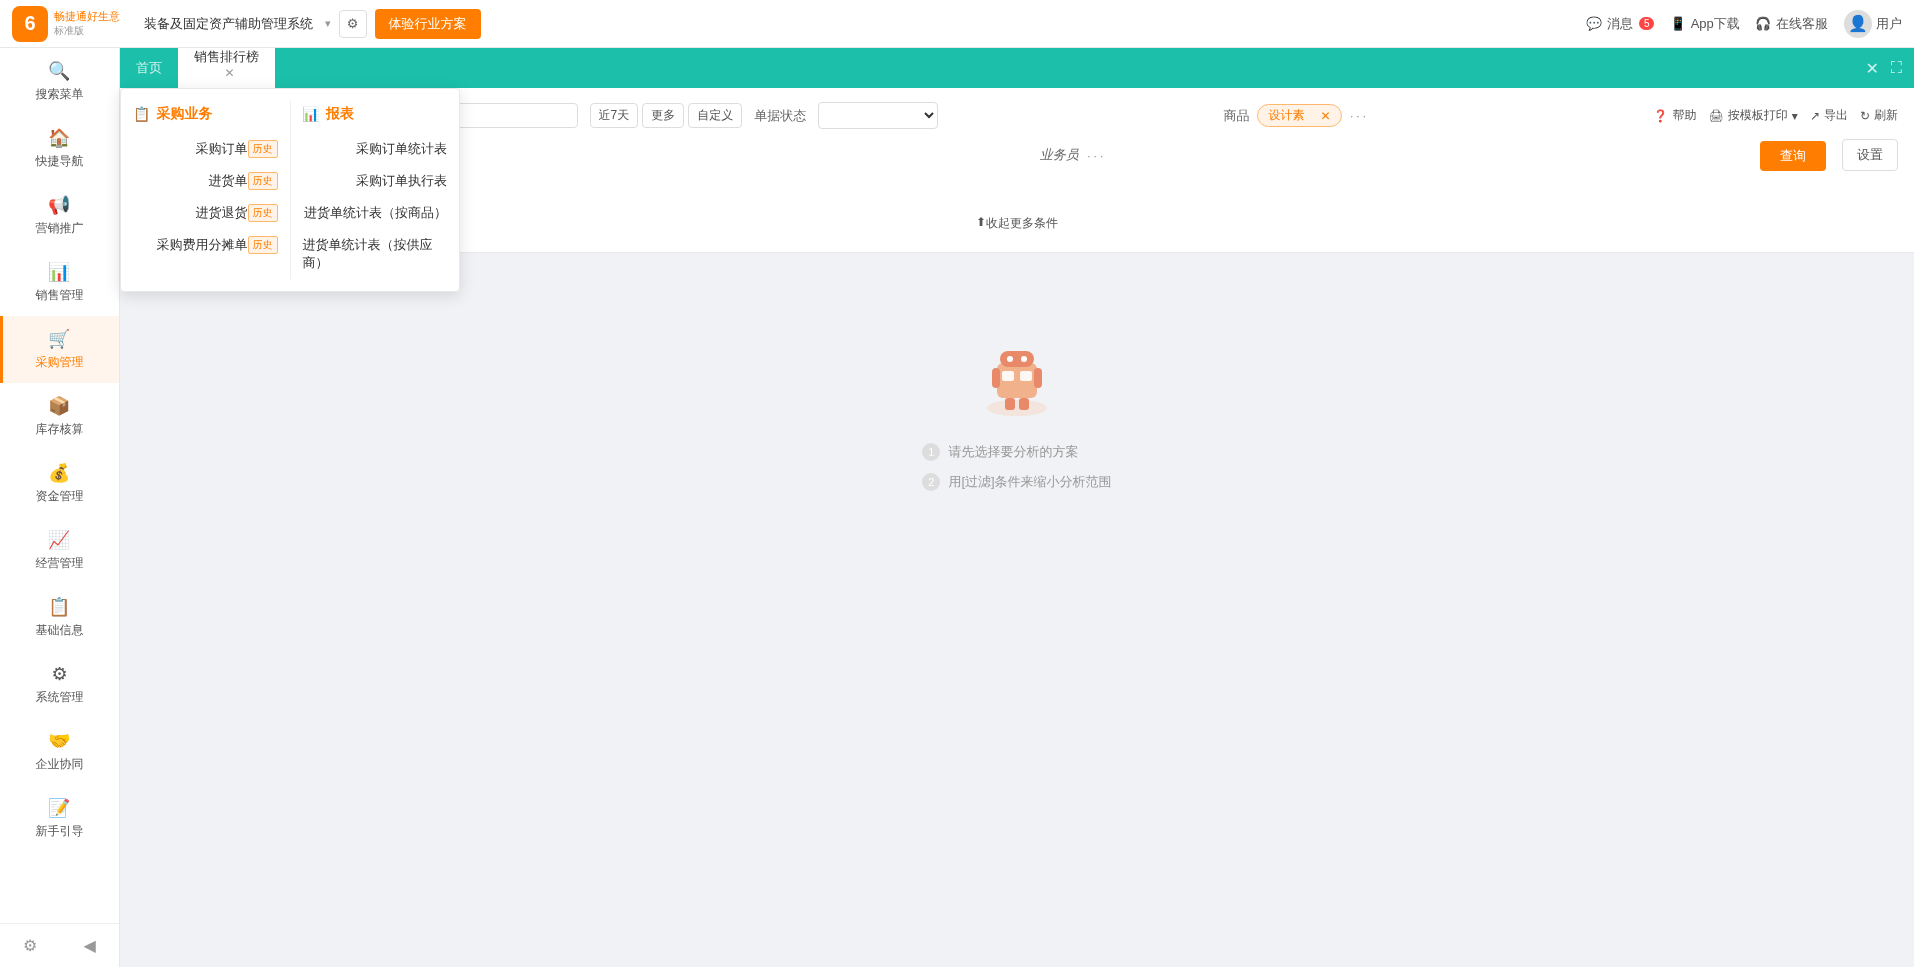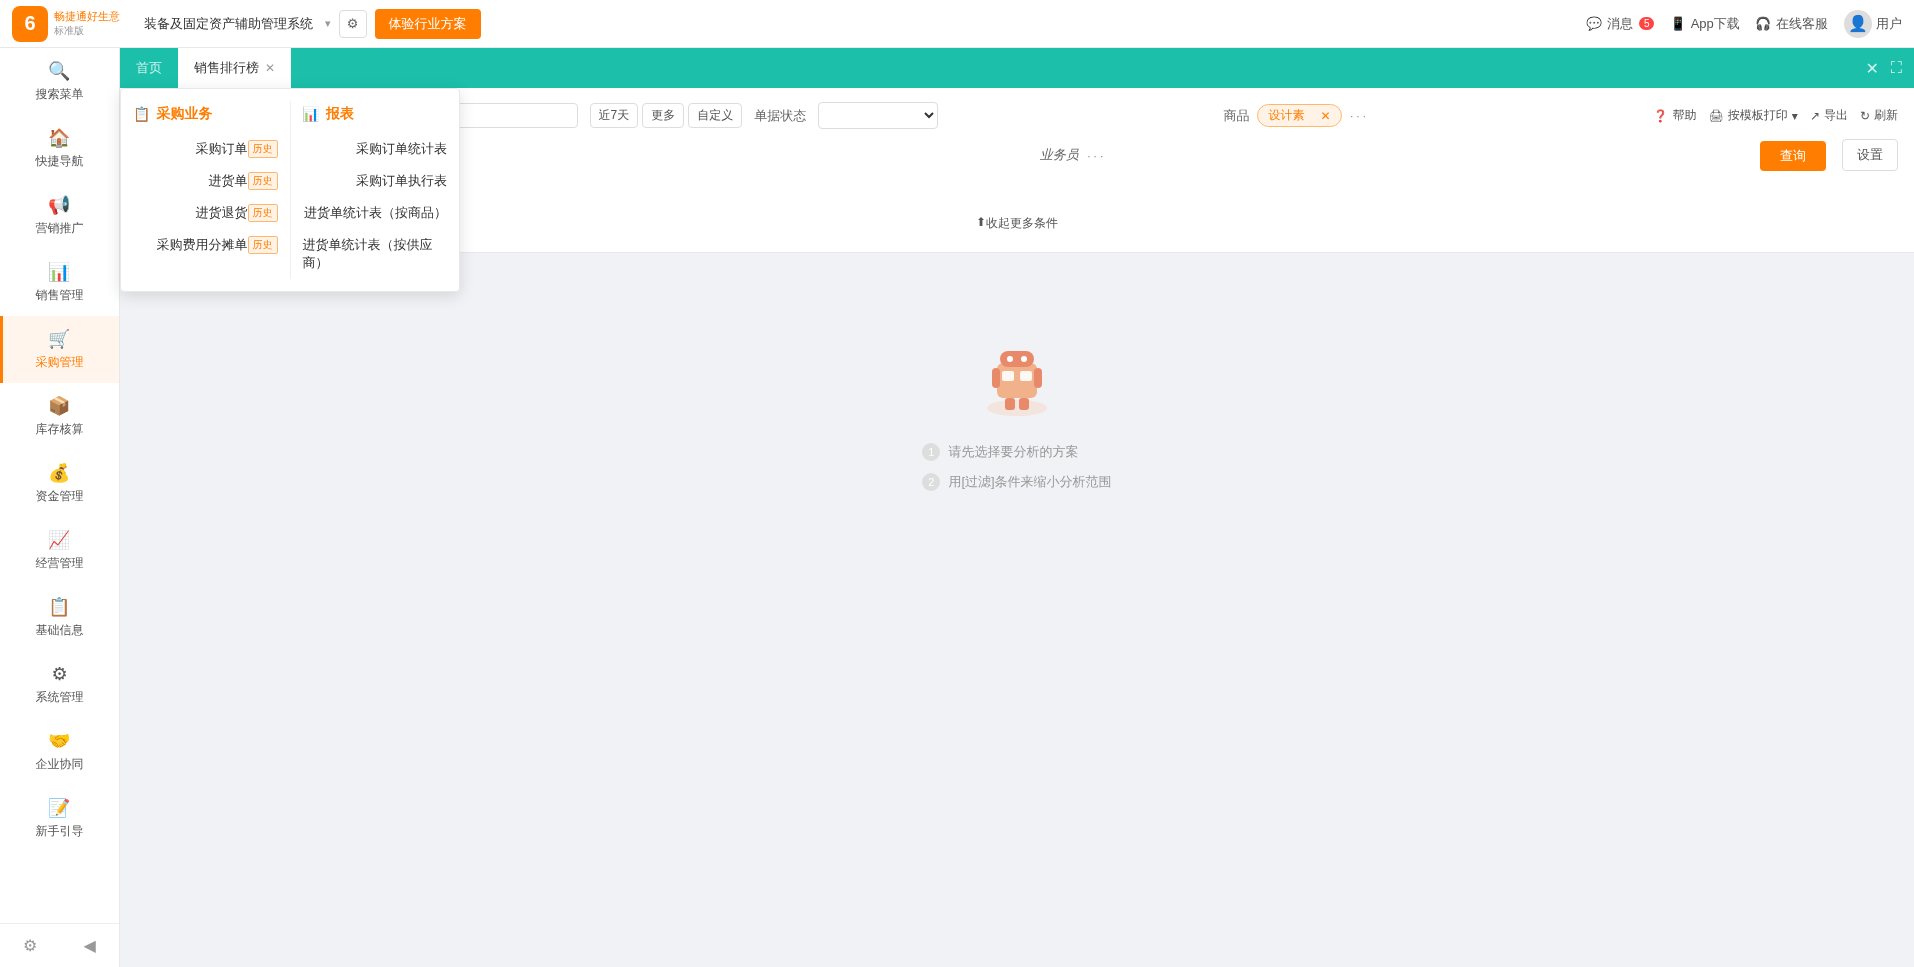--- a/index.html
+++ b/index.html
@@ -147,20 +147,21 @@
       padding: 0 16px;
       cursor: pointer;
       color: rgba(255,255,255,0.8);
       font-size: 13px;
       white-space: nowrap;
     }
     .tab.active {
       background: #fff;
       color: #333;
       border-radius: 0;
+      flex-direction: column;
     }
     .tab-close {
       margin-left: 6px; font-size: 12px; color: #999;
       cursor: pointer;
     }
     .tab-bar-right {
       margin-left: auto;
       display: flex; align-items: center;
       padding-right: 8px;
       gap: 4px;

